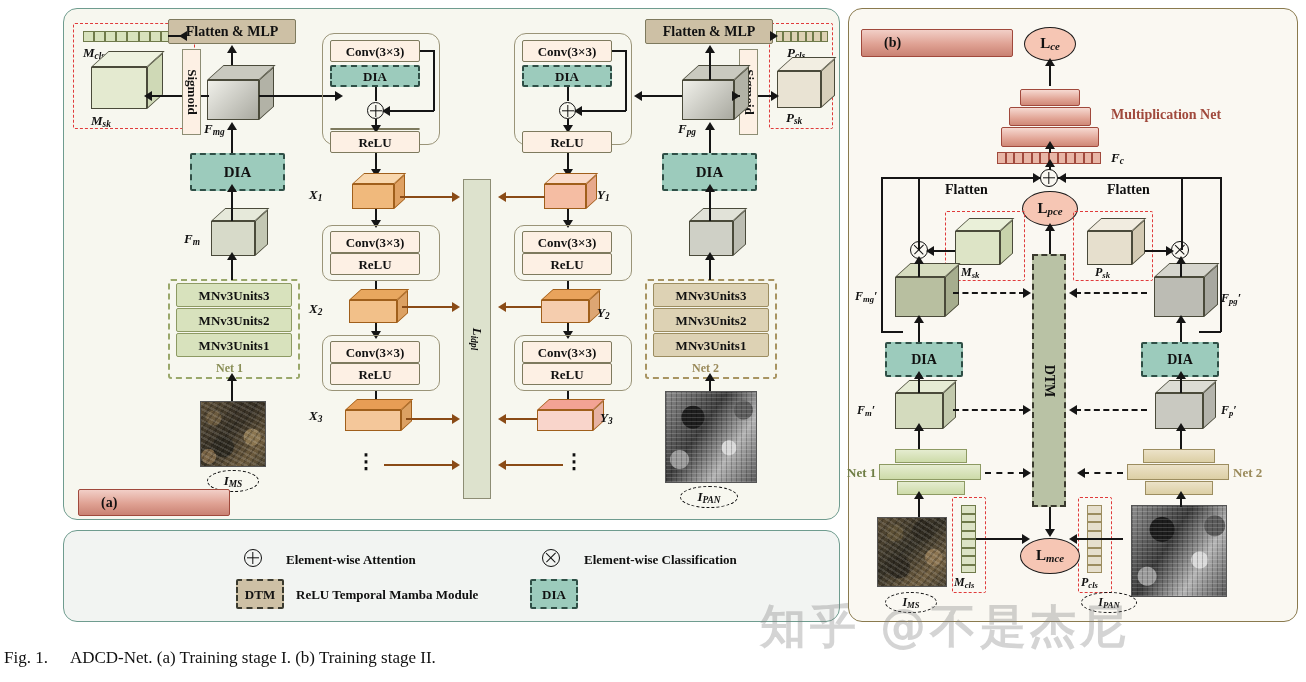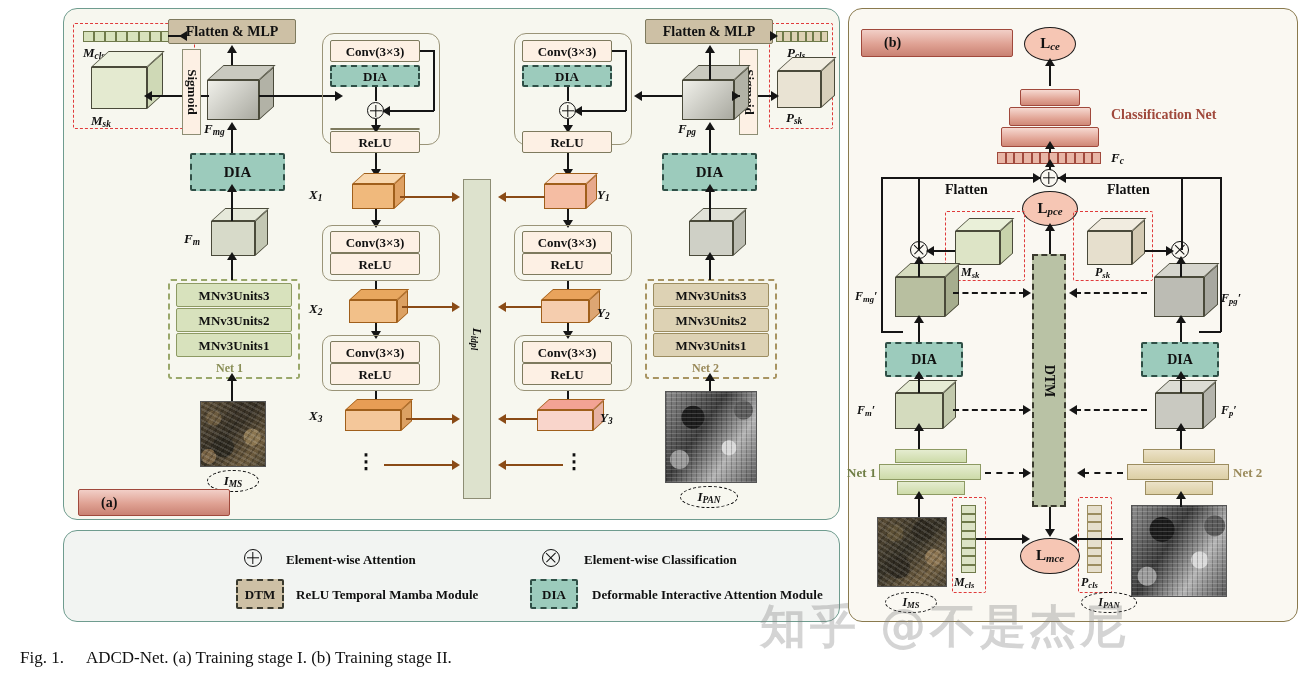--- a/index.html
+++ b/index.html
@@ -140,21 +140,21 @@
   .cnet {
     position:absolute; border:1.3px solid #a0493c; border-radius:2px;
     background:linear-gradient(180deg,#f6d9d1 0%, #e2a697 60%, #cf8877 100%);
   }
 
   
   .nslab { position:absolute; border:1.2px solid #8d9a63; background:linear-gradient(180deg,#e5ecd0,#cddba9); }
   .nslab.k { border-color:#9c8d60; background:linear-gradient(180deg,#ece2c8,#dccfa5); }
 
   #caption {
-    position:absolute; left:20px; top:648px; width:700px;
+    position:absolute; left:4px; top:648px; width:700px;
     font-family:"Liberation Serif", serif; font-size:17px; color:#111;
   }
   #caption .fignum { margin-right:22px; }
 
   
   #watermark {
     position:absolute; left:760px; top:596px; width:540px; height:62px;
     font-family:"DejaVu Sans", sans-serif; font-size:46px; font-weight:bold;
     color:rgba(120,120,120,0.32); letter-spacing:4px; white-space:nowrap;
     pointer-events:none;
@@ -906,37 +906,36 @@
   <div class="op op-plus" style="left:180px; top:18px; width:18px; height:18px;"></div>
   <div class="lbl" style="left:222px; top:21px; font-size:13px;">Element-wise Attention</div>
 
   <div class="op op-times" style="left:478px; top:18px; width:18px; height:18px;"></div>
   <div class="lbl" style="left:520px; top:21px; font-size:13px;">Element-wise Classification</div>
 
   <div class="pbox" style="left:172px; top:48px; width:48px; height:30px; background:#cdc0a5; border:2px dashed #3a3a2e; font-size:13px;">DTM</div>
   <div class="lbl" style="left:232px; top:56px; font-size:13px;">ReLU Temporal Mamba Module</div>
 
   <div class="pbox" style="left:466px; top:48px; width:48px; height:30px; background:#9ccbbc; border:2px dashed #2f4f46; font-size:13px;">DIA</div>
-  <div class="lbl" style="left:528px; top:56px; font-size:13px;">Deformable Interactive Attention Module</div>
 </div>
 
 <div class="fig" id="panel-b">
 
   <div class="banner" style="left:12px; top:20px; width:152px; height:28px; font-size:14px;">(b)</div>
 
   <div class="loss" style="left:175px; top:18px; width:52px; height:34px; font-size:15px;">
     <span><span>L</span><span class="sub">ce</span></span>
   </div>
   <div class="ln ln-v" style="left:200px; top:55px; height:22px;"></div>
   <div class="ah ah-up" style="left:196px; top:49px;"></div>
 
   <div class="cnet" style="left:171px; top:80px; width:60px; height:17px;"></div>
   <div class="cnet" style="left:160px; top:98px; width:82px; height:19px;"></div>
   <div class="cnet" style="left:152px; top:118px; width:98px; height:20px;"></div>
-  <div class="lbl" style="left:262px; top:98px; font-size:14px; color:#a0493c;">Classification Net</div>
+  <div class="lbl" style="left:262px; top:98px; font-size:14px; color:#a0493c;">Multiplication Net</div>
 
   <div class="strip horiz" style="left:148px; top:143px; width:104px; height:12px;">
     <i style="background:#e8b6a6; border-color:#a0493c"></i>
       <i style="background:#e8b6a6; border-color:#a0493c"></i>
       <i style="background:#e8b6a6; border-color:#a0493c"></i>
       <i style="background:#e8b6a6; border-color:#a0493c"></i>
       <i style="background:#e8b6a6; border-color:#a0493c"></i>
       <i style="background:#e8b6a6; border-color:#a0493c"></i>
       <i style="background:#e8b6a6; border-color:#a0493c"></i>
       <i style="background:#e8b6a6; border-color:#a0493c"></i>

